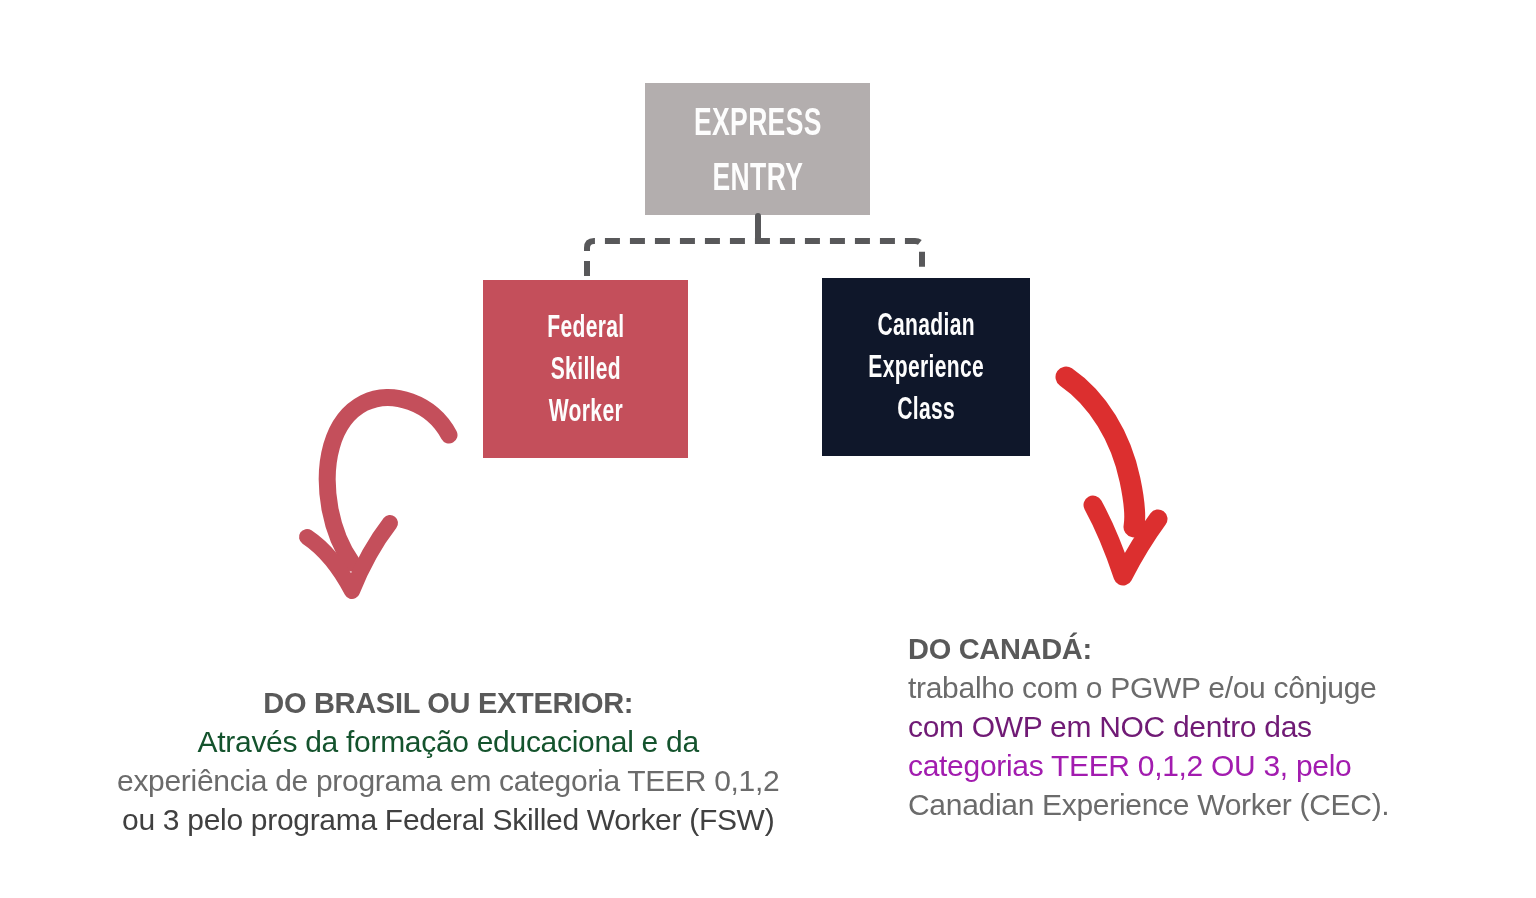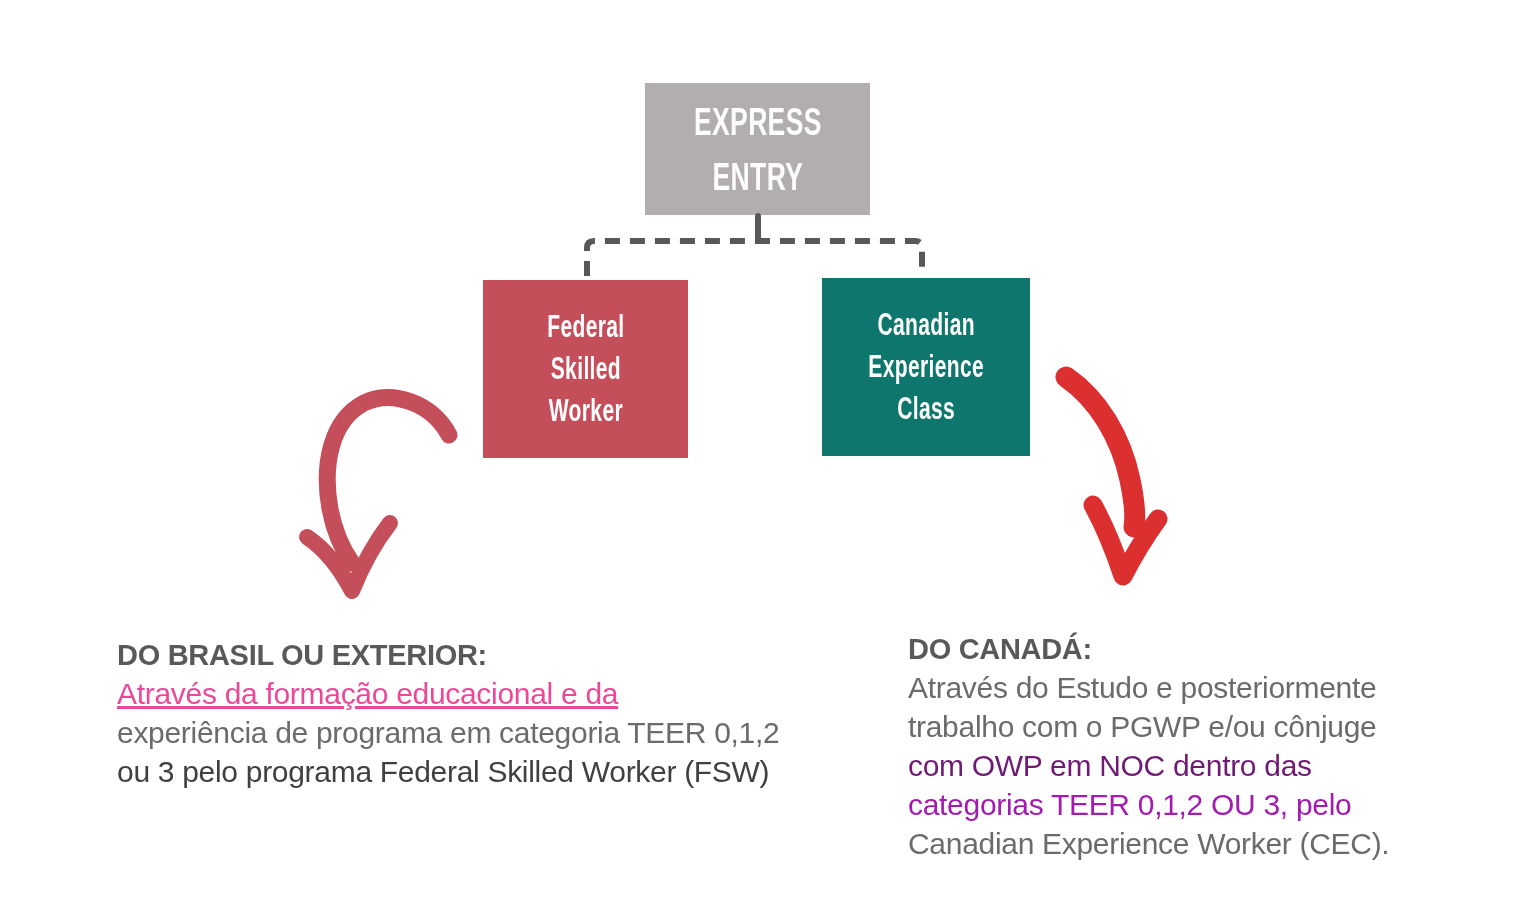--- a/index.html
+++ b/index.html
@@ -72,21 +72,21 @@
     letter-spacing: -0.3px;
     white-space: nowrap;
   }
   .note-line {
     font-size: 30px;
     line-height: 39px;
     color: #6b6b6b;
     letter-spacing: -0.3px;
     white-space: nowrap;
   }
-  .note-brasil { left: 117px; top: 636px; }
+  .note-brasil { left: 117px; top: 684px; text-align: center; }
   .note-canada { left: 908px; top: 630px; }
 </style>
 </head>
 <body>
 
 <div class="canvas">
 
   <div class="node node-root" style="background-color: rgb(179, 174, 174); color: rgb(253, 253, 253);">
     <div class="node-lines">
       <div>EXPRESS</div>
@@ -95,21 +95,21 @@
   </div>
 
   <div class="node node-child node-fsw" style="background-color: rgb(196, 79, 91); color: rgb(253, 253, 253);">
     <div class="node-lines">
       <div>Federal</div>
       <div>Skilled</div>
       <div>Worker</div>
     </div>
   </div>
 
-  <div class="node node-child node-cec" style="background-color: #0f766e; color: rgb(253, 253, 253);">
+  <div class="node node-child node-cec" style="background-color: #0f172a; color: rgb(253, 253, 253);">
     <div class="node-lines">
       <div>Canadian</div>
       <div>Experience</div>
       <div>Class</div>
     </div>
   </div>
 
   <svg class="overlay" viewBox="0 0 1536 898">
 
     <path class="connector-stub" d="M758 216 L758 238" style="stroke: rgb(88, 88, 90);"></path>
@@ -122,27 +122,26 @@
     </g>
 
     <g>
       <path class="arrow-right" stroke-width="21" d="M1066 377 C1098 399 1121 437 1130 480 C1134 499 1136 515 1134 527" style="stroke: rgb(220, 47, 47);"></path>
       <path class="arrow-right" stroke-width="19" d="M1093 505 C1105 527 1115 552 1123 576 C1135 553 1147 534 1158 519" style="stroke: rgb(220, 47, 47);"></path>
     </g>
   </svg>
 
   <div class="note note-brasil">
     <div class="note-heading" style="color: rgb(89, 89, 89);">DO BRASIL OU EXTERIOR:</div>
-    <div class="note-line" style="color: #ec4899; text-decoration: underline;">Através da formação educacional e da</div>
+    <div class="note-line" style="color: #14532d;">Através da formação educacional e da</div>
     <div class="note-line" style="color: rgb(107, 107, 107);">experiência de programa em categoria TEER 0,1,2</div>
     <div class="note-line" style="color: #404040;">ou 3 pelo programa Federal Skilled Worker (FSW)</div>
   </div>
 
   <div class="note note-canada">
     <div class="note-heading" style="color: rgb(89, 89, 89);">DO CANADÁ:</div>
-    <div class="note-line" style="color: rgb(107, 107, 107);">Através do Estudo e posteriormente</div>
     <div class="note-line" style="color: rgb(107, 107, 107);">trabalho com o PGWP e/ou cônjuge</div>
     <div class="note-line" style="color: #701a75;">com OWP em NOC dentro das</div>
     <div class="note-line" style="color: #a21caf;">categorias TEER 0,1,2 OU 3, pelo</div>
     <div class="note-line" style="color: rgb(107, 107, 107);">Canadian Experience Worker (CEC).</div>
   </div>
 
 </div>
 
 </body></html>

